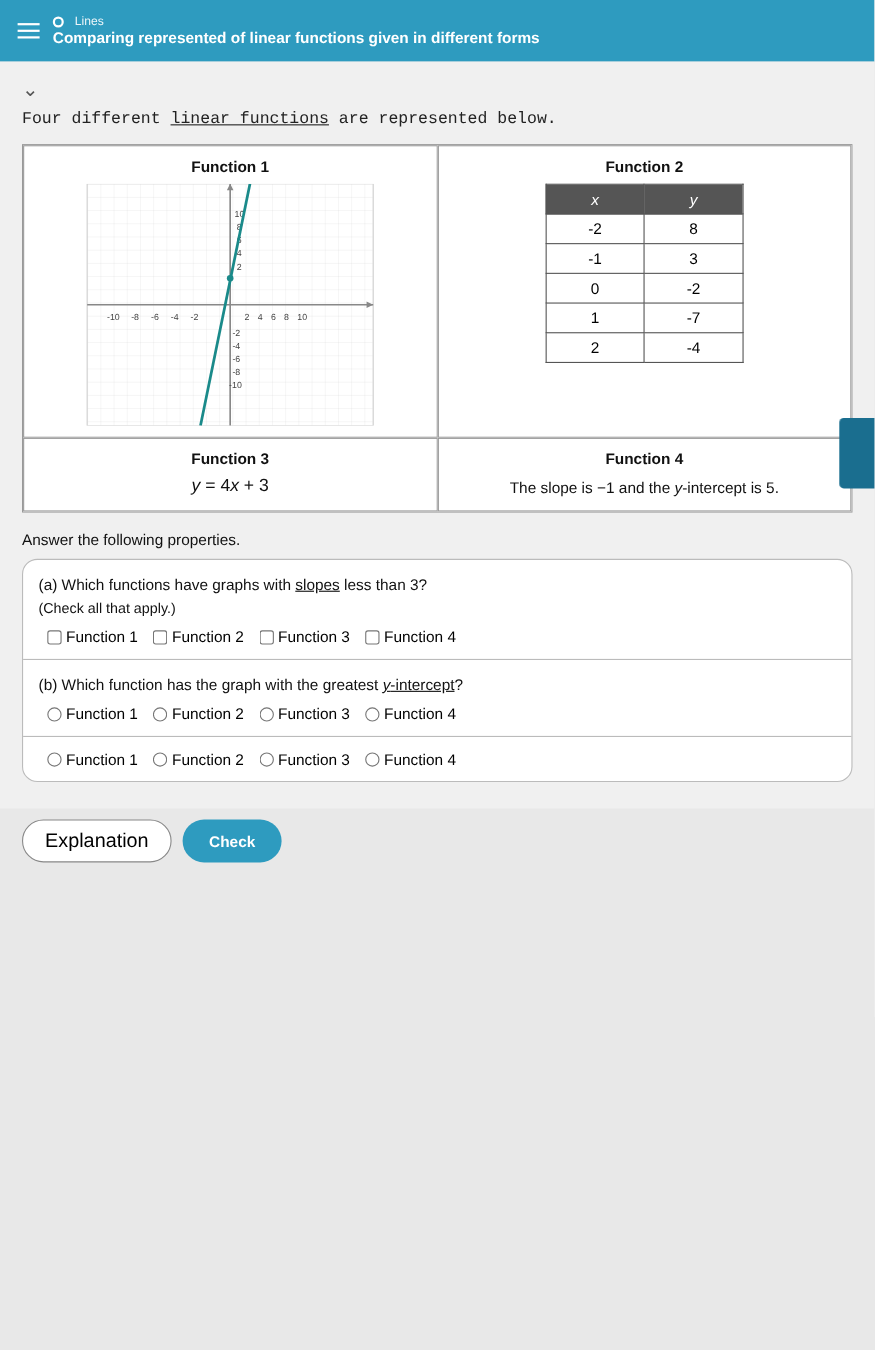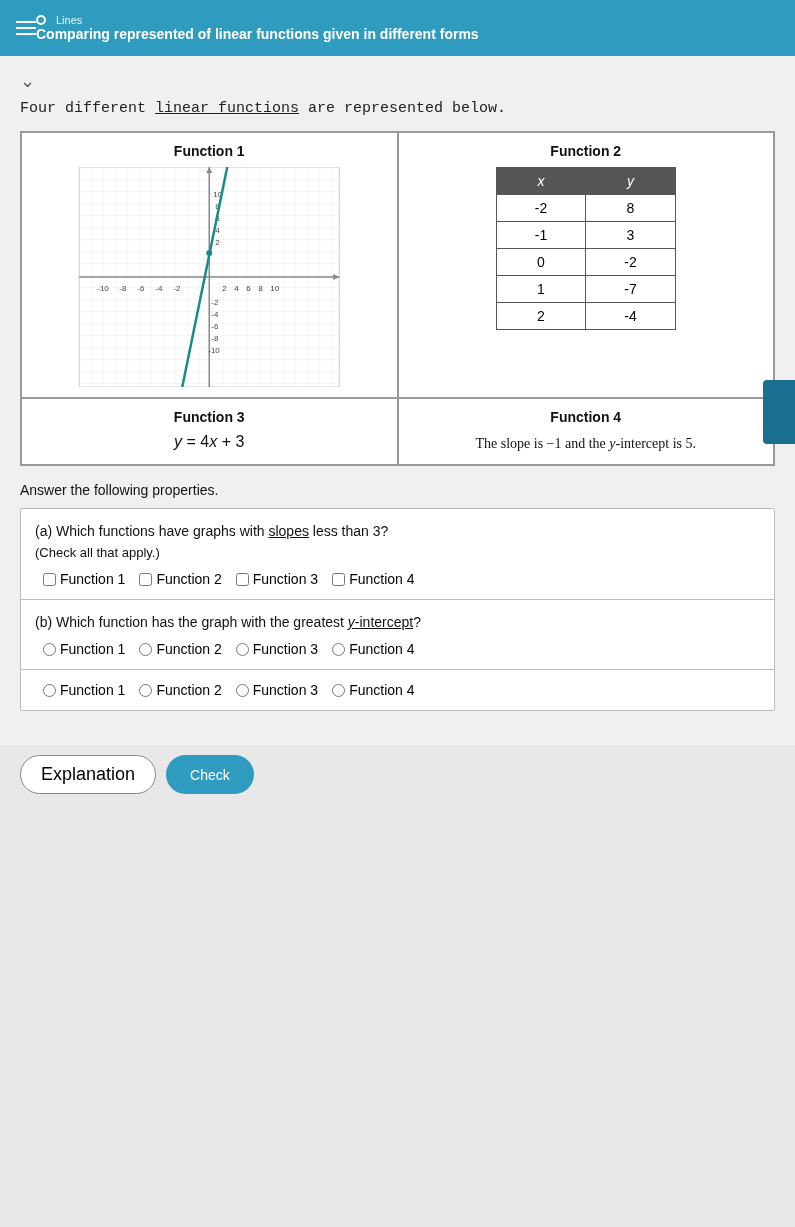--- a/index.html
+++ b/index.html
@@ -11,20 +11,21 @@
       overflow-x: hidden;
     }
 
     
     .header {
       background: #2e9bbf;
       color: white;
       padding: 10px 16px;
       display: flex;
       align-items: center;
+      gap: 12px;
       min-height: 56px;
     }
     .header-icon {
       display: flex;
       flex-direction: column;
       gap: 4px;
       cursor: pointer;
     }
     .header-icon span {
       display: block;
@@ -130,29 +131,28 @@
       color: #111;
     }
 
     
     .func4-desc {
       font-size: 14px;
       text-align: center;
       margin-top: 8px;
       color: #111;
       line-height: 1.5;
-      font-family: Liberation Serif, serif;
     }
 
     
     .questions-box {
       background: white;
       border: 1px solid #bbb;
-      border-radius: 2px;
-      margin-bottom: 20px;
+      border-radius: 14px;
+      margin-bottom: 10px;
     }
     .question-part {
       border-bottom: 1px solid #bbb;
       padding: 12px 14px;
     }
     .question-part:last-child { border-bottom: none; }
     .question-text {
       font-size: 14px;
       color: #111;
       margin-bottom: 8px;
@@ -189,21 +189,21 @@
       font-size: 18px;
       cursor: pointer;
     }
     .btn-check {
       background: #2e9bbf;
       border: none;
       border-radius: 20px;
       padding: 8px 24px;
       font-size: 14px;
       color: white;
-      font-weight: normal;
+      font-weight: bold;
       cursor: pointer;
     }
 
     .sidebar-accent {
       position: fixed;
       right: 0;
       top: 380px;
       width: 32px;
       height: 64px;
       background: #1a6e8f;

